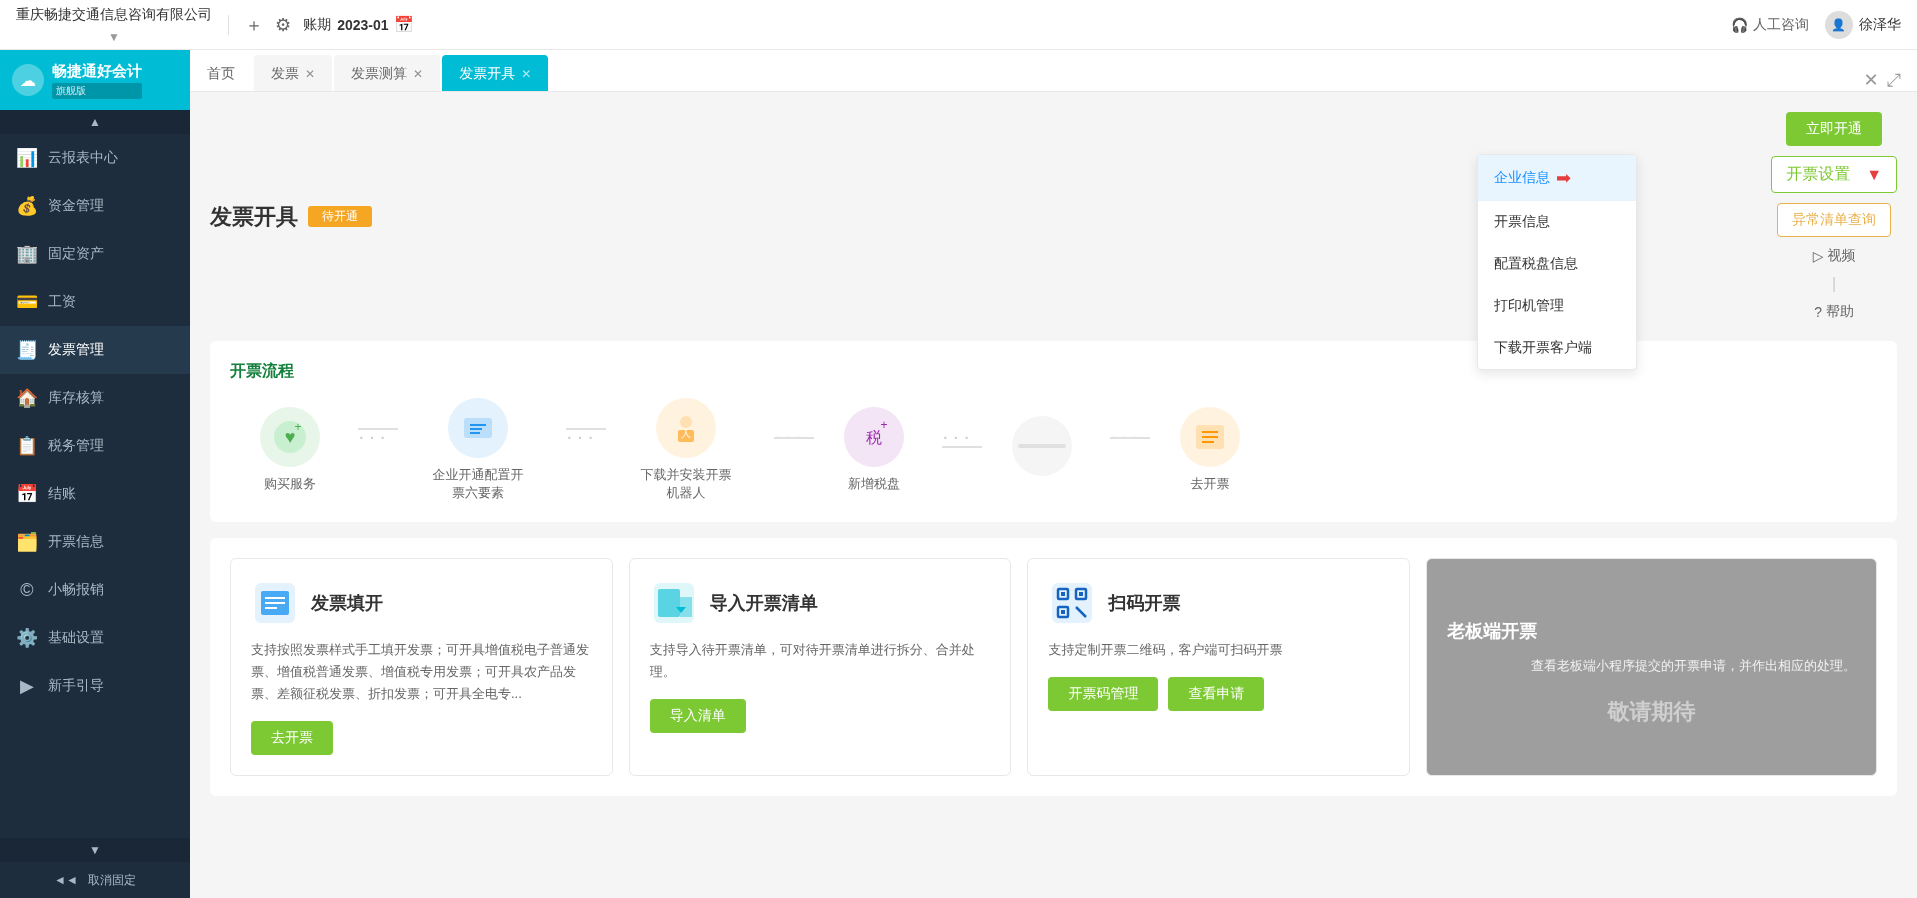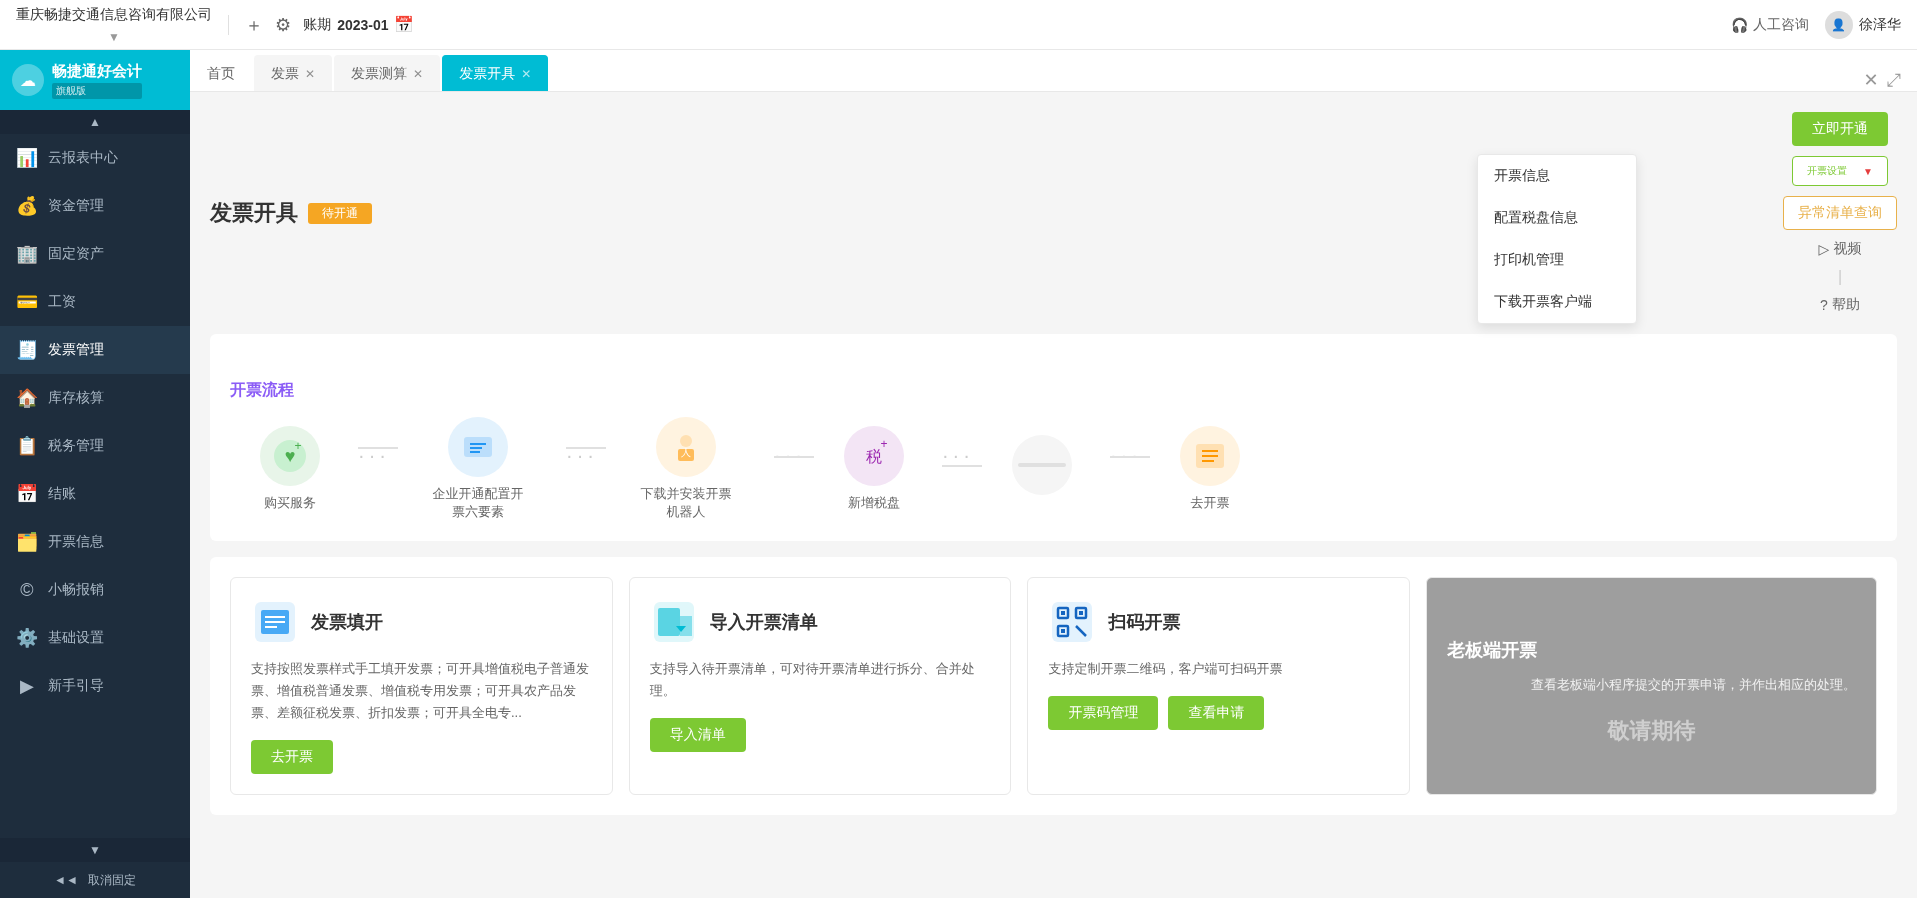--- a/index.html
+++ b/index.html
@@ -110,21 +110,21 @@
     
     .page-content { flex: 1; overflow-y: auto; padding: 20px; background: #f5f5f5; position: relative; }
 
     
     .page-header { display: flex; align-items: center; justify-content: space-between; margin-bottom: 20px; }
     .page-title-area { display: flex; align-items: center; gap: 10px; }
     .page-title { font-size: 22px; font-weight: bold; color: #333; }
     .status-badge { background: #f5a623; color: #fff; font-size: 12px; padding: 2px 14px; border-radius: 3px; }
     .header-actions { display: flex; align-items: center; gap: 10px; position: relative; flex-direction: column; }
     .btn-primary { background: #7dc933; color: #fff; border: none; padding: 8px 20px; border-radius: 4px; font-size: 14px; cursor: pointer; }
-    .btn-outline-green { background: #fff; color: #7dc933; border: 1px solid #7dc933; padding: 7px 14px; border-radius: 4px; font-size: 10px; cursor: pointer; display: flex; align-items: center; gap: 16px; }
+    .btn-outline-green { background: #fff; color: #7dc933; border: 1px solid #7dc933; padding: 7px 14px; border-radius: 4px; font-size: 16px; cursor: pointer; display: flex; align-items: center; gap: 16px; }
     .btn-outline-warn { background: #fff; color: #e8b14b; border: 1px solid #e8b14b; padding: 7px 14px; border-radius: 4px; font-size: 14px; cursor: pointer; }
     .btn-link { background: none; border: none; color: #666; font-size: 14px; cursor: pointer; display: flex; align-items: center; gap: 4px; }
 
     
     .dropdown-menu {
       position: absolute;
       top: 42px;
       right: 260px;
       background: #fff;
       border: 1px solid #e8e8e8;
@@ -140,21 +140,21 @@
       cursor: pointer;
       display: flex;
       align-items: center;
       gap: 6px;
     }
     .dropdown-item.active { background: #e8f5ff; color: #1890ff; }
     .dropdown-arrow { color: #e53e3e; font-size: 18px; }
 
     
     .section { background: #fff; border-radius: 6px; margin-bottom: 16px; padding: 20px; }
-    .section-title { font-size: 16px; font-weight: bold; color: #8b5cf6; margin-bottom: 16px; margin-top: 26px; }
+    .section-title { font-size: 16px; font-weight: bold; color: #15803d; margin-bottom: 16px; }
 
     
     .flow-steps { display: flex; align-items: center; gap: 0; }
     .flow-step { display: flex; flex-direction: column; align-items: center; gap: 8px; padding: 0 30px; position: relative; }
     .flow-step::before { content: ''; position: absolute; top: 30px; left: -40px; width: 40px; height: 2px; background: #e0e0e0; }
     .flow-step:first-child::before { display: none; }
     .step-icon-wrap { width: 60px; height: 60px; border-radius: 50%; display: flex; align-items: center; justify-content: center; font-size: 28px; }
     .step-icon-green { background: #e8f5e9; color: #4caf50; }
     .step-icon-blue { background: #e3f2fd; color: #2196f3; }
     .step-icon-orange { background: #fff3e0; color: #ff9800; }
@@ -319,20 +319,24 @@
               <span>▷</span>
               <span>视频</span>
             </button>
             <span style="color:#ccc;">|</span>
             <button class="btn-link">
               <span>?</span>
               <span>帮助</span>
             </button>
 
             <div class="dropdown-menu">
+              <div class="dropdown-item active">
+                <span>企业信息</span>
+                <span class="dropdown-arrow">➡</span>
+              </div>
               <div class="dropdown-item">
                 <span>开票信息</span>
               </div>
               <div class="dropdown-item">
                 <span>配置税盘信息</span>
               </div>
               <div class="dropdown-item">
                 <span>打印机管理</span>
               </div>
               <div class="dropdown-item">

